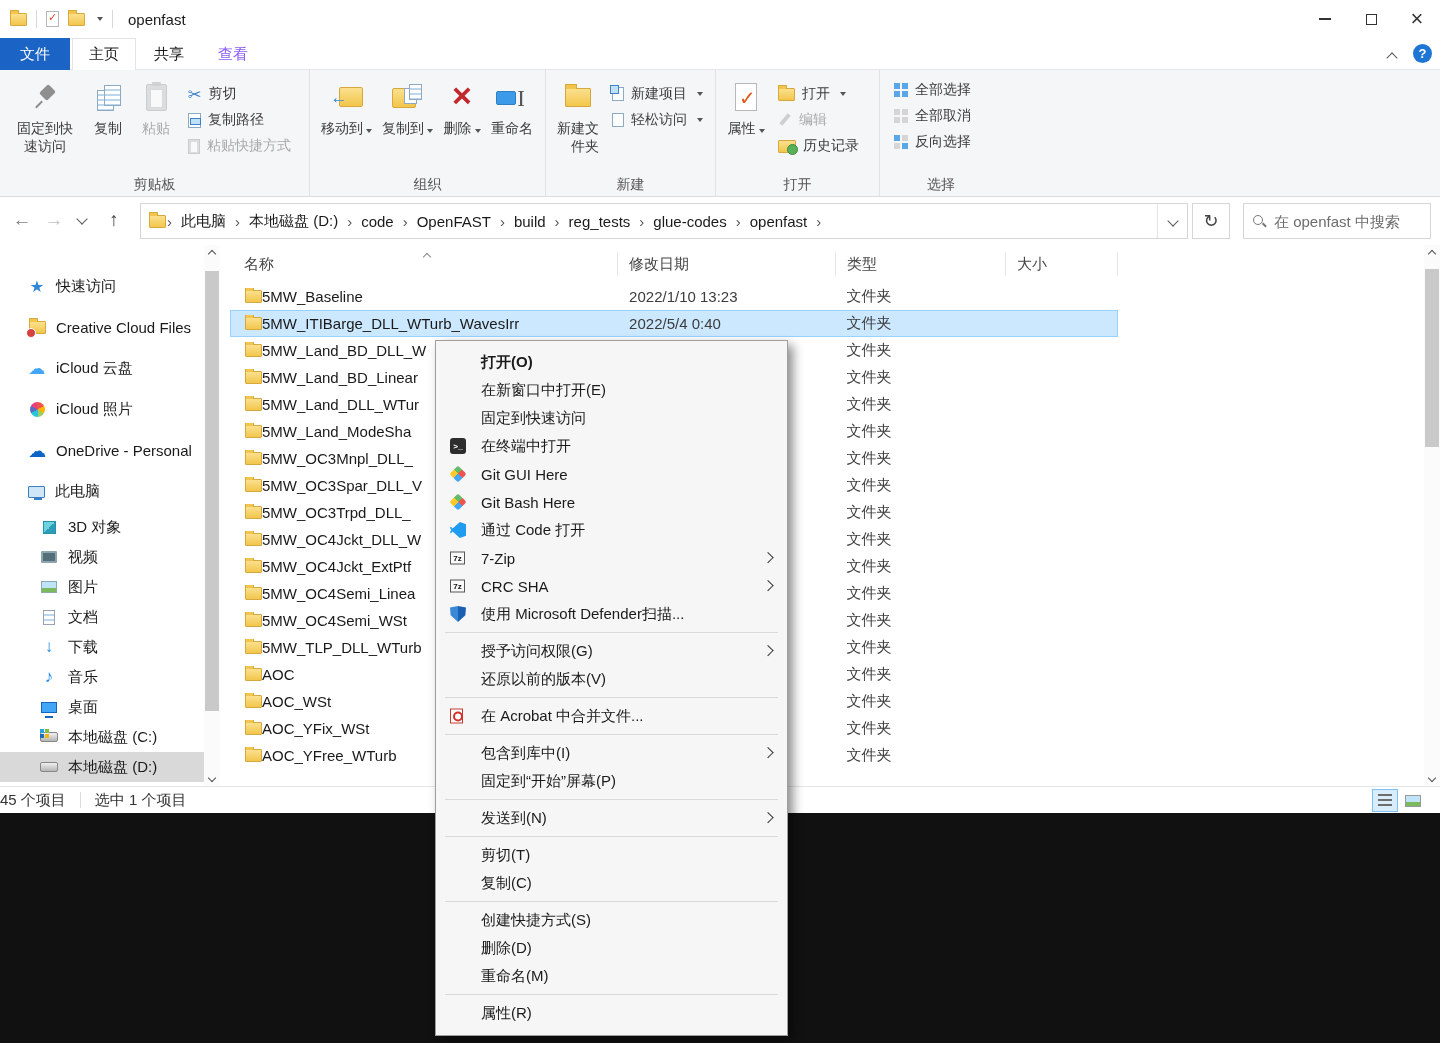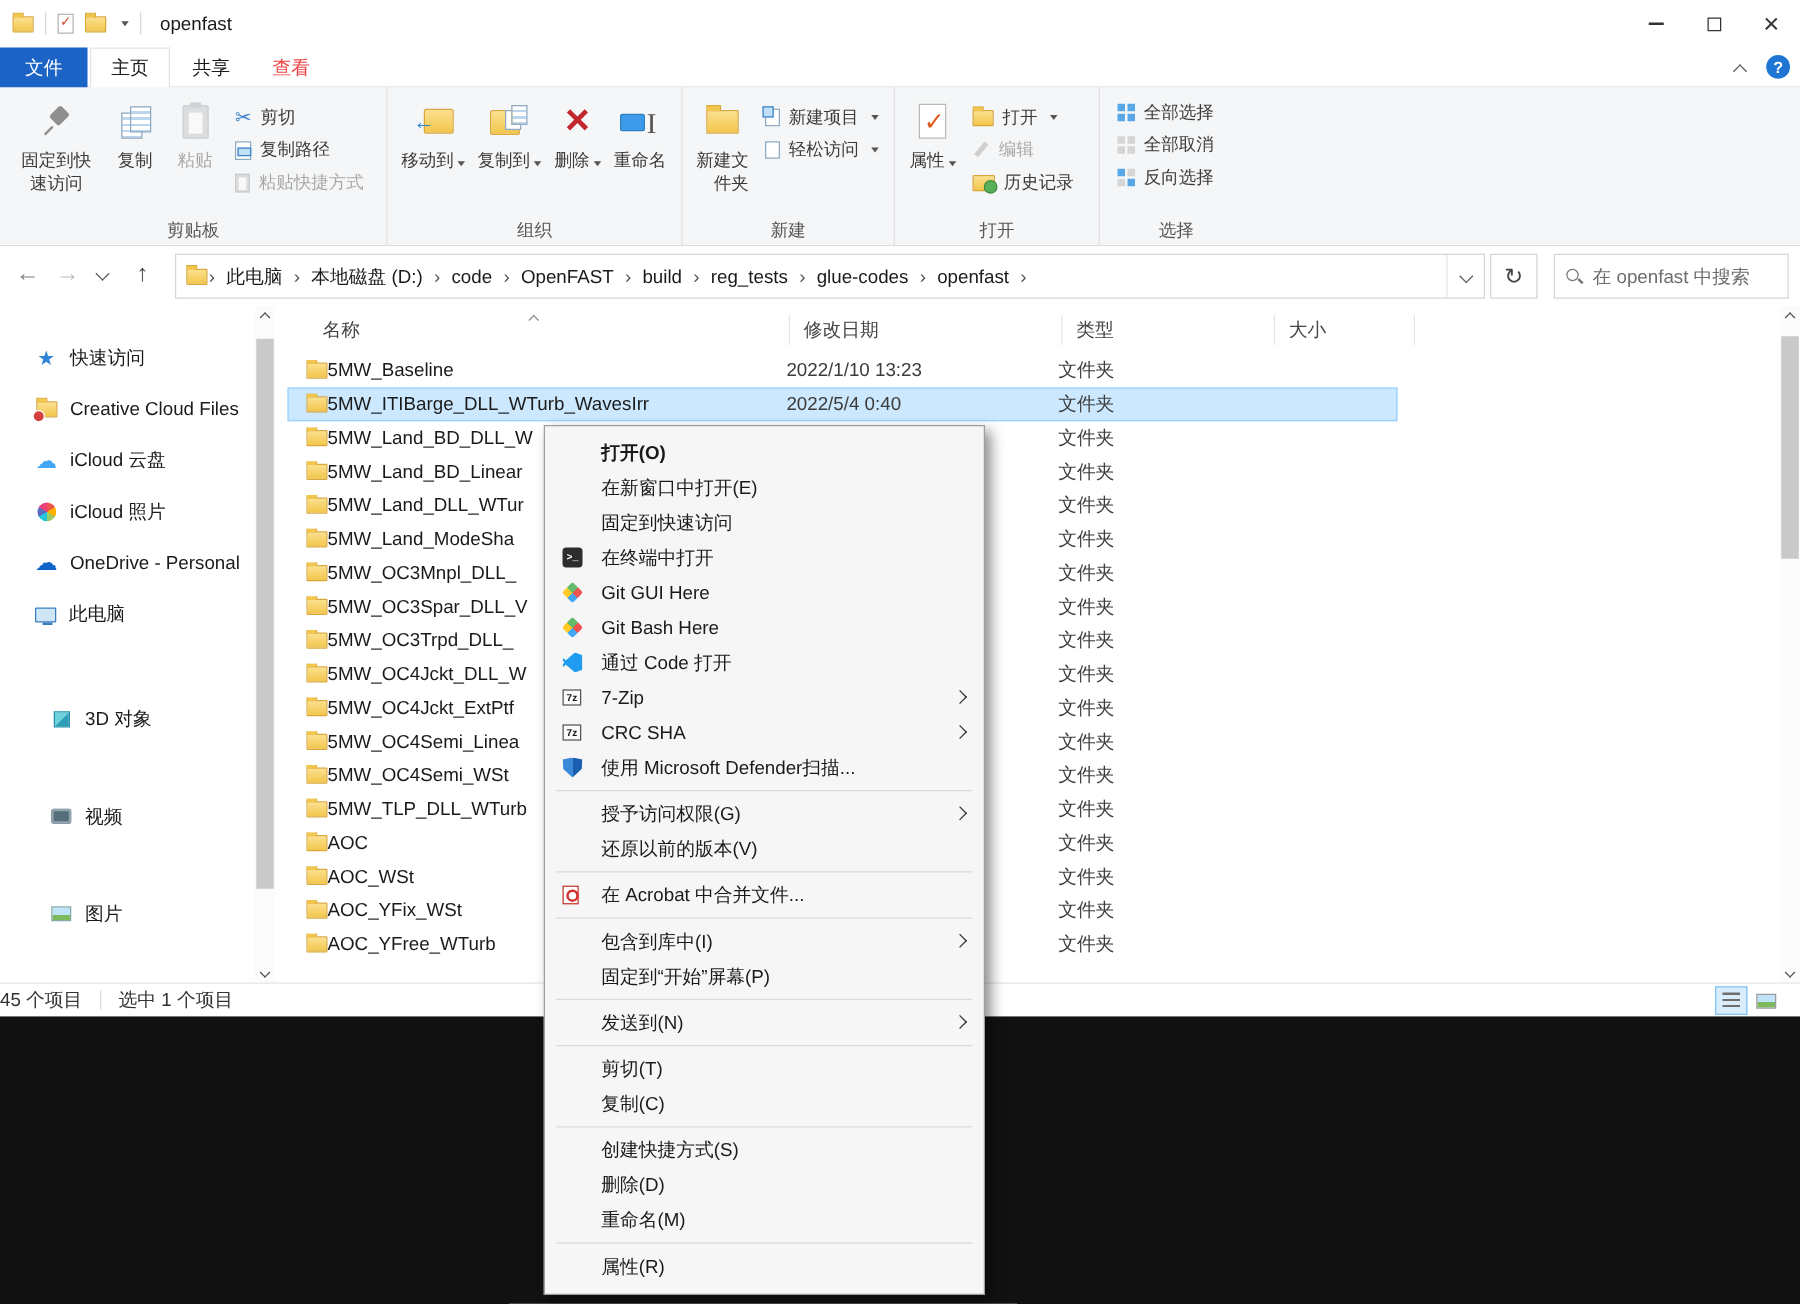--- a/index.html
+++ b/index.html
@@ -18,21 +18,21 @@
   .min-g { width:12px; height:2px; background:#333; }
   .max-g { width:11px; height:11px; border:1.5px solid #333; }
   .close-g::before { content:"\00D7"; font-size:22px; color:#333; line-height:1; }
 
   
   .tabsrow { position:absolute; left:0; top:38px; width:100%; height:32px; background:#fff; border-bottom:1px solid #e4e4e6; }
   .tab { position:absolute; top:0; height:32px; display:flex; align-items:center; justify-content:center; font-size:15px; }
   .tab-file { left:0; width:70px; background:#1b63c5; color:#fff; }
   .tab-home { left:72px; width:64px; background:#fff; border:1px solid #e4e4e6; border-bottom:none; color:#1a1a1a; }
   .tab-share { left:138px; width:62px; color:#1a1a1a; }
-  .tab-view { left:202px; width:62px; color:#ef4444; }
+  .tab-view { left:202px; width:62px; color:#8b5cf6; }
   .ribbon-collapse { position:absolute; right:38px; top:10px; width:14px; height:10px; }
   .help-circle { position:absolute; right:8px; top:6px; width:19px; height:19px; border-radius:50%; background:#1f75d3; color:#fff; display:flex; align-items:center; justify-content:center; }
   .help-circle::before { content:"?"; font-size:13px; font-weight:bold; }
 
   
   .ribbon { position:absolute; left:0; top:70px; width:100%; height:127px; background:#f5f6f7; border-bottom:1px solid #dcdcde; display:flex; }
   .rsection { position:relative; height:100%; border-right:1px solid #e2e2e4; display:flex; align-items:flex-start; padding:5px 6px 22px 6px; }
   .rgrouplabel { position:absolute; bottom:2px; left:0; right:0; text-align:center; font-size:14px; color:#555; }
   .rbig { display:flex; flex-direction:column; align-items:center; padding:3px 5px; min-width:48px; max-width:76px; font-size:14px; color:#3b3b3b; text-align:center; line-height:1.3; }
   .rbig .ric { height:38px; display:flex; align-items:center; justify-content:center; margin-bottom:3px; }
@@ -114,21 +114,21 @@
   .mag::after { content:""; position:absolute; left:10px; top:10px; width:5px; height:1.6px; background:#777; transform:rotate(45deg); }
   .searchbox input { border:none; outline:none; font-size:15px; color:#333; width:100%; font-family:inherit; background:transparent; }
   .searchbox input::placeholder { color:#6d6d6d; opacity:1; }
 
   
   .main { position:absolute; left:0; top:245px; width:100%; height:541px; background:#fff; }
 
   
   .sidebar { position:absolute; left:0; top:0; width:204px; height:100%; padding-top:21px; overflow:hidden; }
   .sbitem { display:flex; align-items:center; gap:10px; height:41px; padding-left:28px; font-size:15px; white-space:nowrap; }
-  .sbitem.lvl2 { height:30px; padding-left:40px;margin-top:48px; }
+  .sbitem.lvl2 { height:30px; padding-left:40px; }
   .sbitem.sel { background:#d9d9d9; }
   .sbi { width:18px; height:16px; display:flex; align-items:center; justify-content:center; flex:none; position:relative; }
   .i-star::before { content:"\2605"; color:#2f86d6; font-size:16px; }
   .i-ccf { }
   .i-ccf::after { content:""; position:absolute; left:-2px; bottom:-2px; width:8px; height:8px; border-radius:50%; background:#d5413e; border:1px solid #fff; }
   .i-cloud::before { content:"\2601"; color:#42a5f5; font-size:17px; }
   .i-photos { width:15px; height:15px; border-radius:50%; background:conic-gradient(#ef5350 0 60deg,#ffb300 0 120deg,#9ccc65 0 180deg,#26c6da 0 240deg,#5c6bc0 0 300deg,#ec407a 0); }
   .i-onedrive::before { content:"\2601"; color:#0c64c8; font-size:18px; }
   .i-pc { width:17px; height:12px; border:1.6px solid #3a7ebf; background:#cfe6f7; border-radius:1px; }
   .i-pc::after { content:""; position:absolute; left:5px; bottom:-3px; width:8px; height:2px; background:#3a7ebf; }
@@ -147,21 +147,21 @@
   .sb-scroll { position:absolute; left:204px; top:0; width:16px; height:100%; background:#fbfbfb; }
   .file-scroll { position:absolute; right:0; top:0; width:16px; height:100%; background:#fbfbfb; }
   .scr-arrow { position:absolute; left:0; width:16px; height:17px; display:flex; align-items:center; justify-content:center; }
   .scr-arrow .chv { width:6px; height:6px; border-color:#505050; }
   .scr-thumb { position:absolute; left:1px; width:14px; background:#c9c9c9; }
 
   
   .filelist { position:absolute; left:230px; top:0; width:1194px; height:100%; }
   .fhead { position:relative; display:flex; height:38px; align-items:center; padding-left:14px; color:#444; font-size:15px; }
   .fh { height:24px; display:flex; align-items:center; border-right:1px solid #e5e5e5; padding-left:11px; }
-  .fh-name { width:374px; padding-left:0;margin-left:14px; }
+  .fh-name { width:374px; padding-left:0; }
   .fh-date { width:218px; }
   .fh-type { width:170px; }
   .fh-size { width:112px; }
   .sortcaret { position:absolute; left:194px; top:1px; width:10px; height:6px; }
   .sortcaret .chv { width:6px; height:6px; border-color:#888; }
   .frow { display:flex; align-items:center; height:27px; padding-left:14px; width:888px; border:1px solid transparent; }
   .frow.selected { background:#cce8ff; border-color:#99d1ff; }
   .fcell-name { width:374px; display:flex; align-items:center; gap:0; overflow:hidden; white-space:nowrap; font-size:15px; }
   .fcell-date { width:218px; font-size:15px; color:#3c3c3c; padding-left:11px; white-space:nowrap; }
   .fcell-type { width:170px; font-size:15px; color:#3c3c3c; padding-left:11px; }

